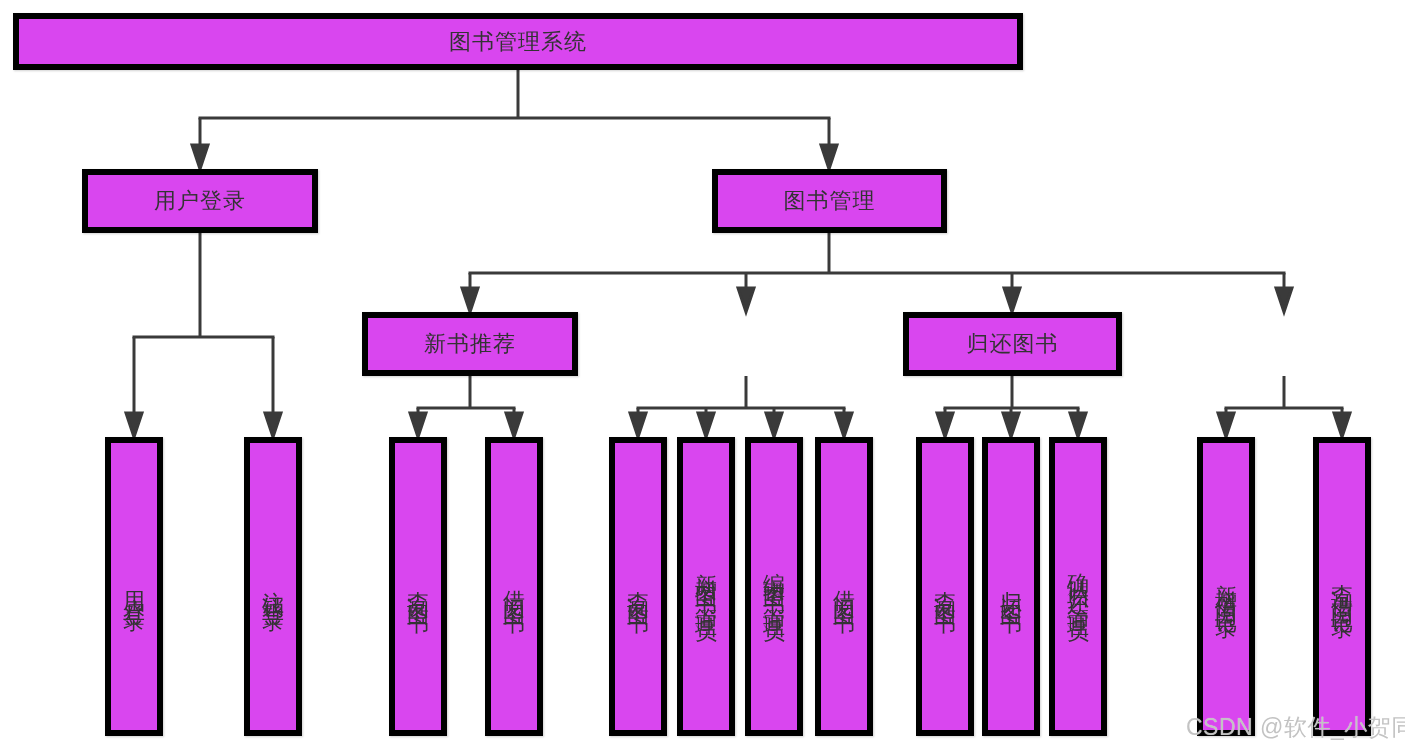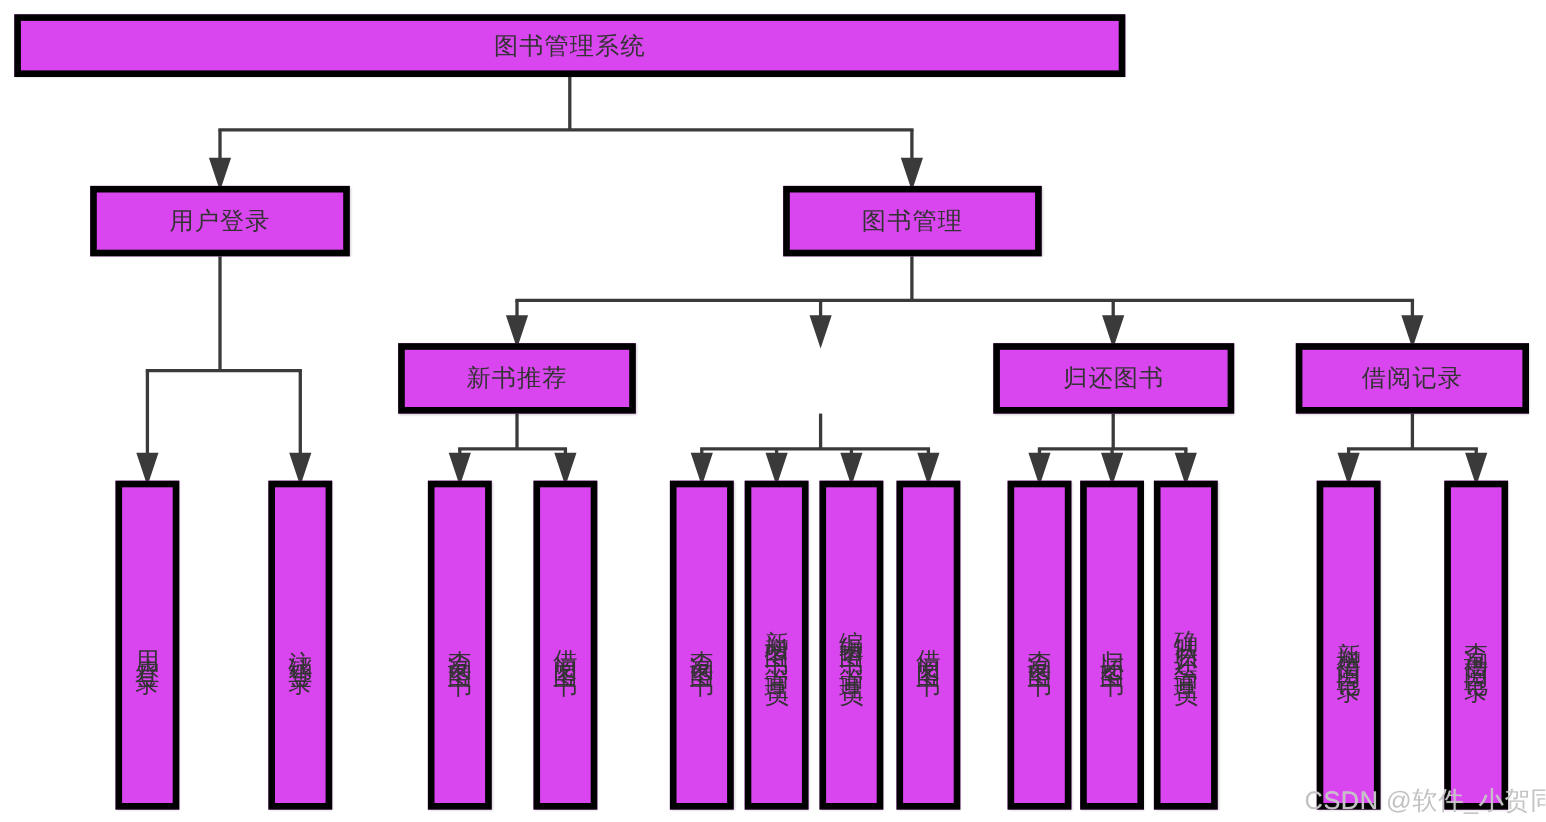--- a/index.html
+++ b/index.html
@@ -105,21 +105,20 @@
     <polygon points="1334,413 1350,413 1342,437"></polygon>
   </svg>
 
   <div class="node hbox" style="left:13px;top:13px;width:1010px;height:57px;">图书管理系统</div>
 
   <div class="node hbox" style="left:82px;top:169px;width:236px;height:64px;">用户登录</div>
   <div class="node hbox" style="left:362px;top:312px;width:216px;height:64px;">新书推荐</div>
 
   <div class="node hbox" style="left:712px;top:169px;width:235px;height:64px;">图书管理</div>
   <div class="node hbox" style="left:903px;top:312px;width:219px;height:64px;">归还图书</div>
-  <div class="node hbox" style="left:1178px;top:312px;width:212px;height:64px;">借阅记录</div>
 
   <div class="node vbox" style="left:105px;top:437px;width:58px;height:299px;">用户登录</div>
   <div class="node vbox" style="left:244px;top:437px;width:58px;height:299px;">注销登录</div>
 
   <div class="node vbox" style="left:389px;top:437px;width:58px;height:299px;">查询图书</div>
   <div class="node vbox" style="left:485px;top:437px;width:58px;height:299px;">借阅图书</div>
 
   <div class="node vbox" style="left:609px;top:437px;width:58px;height:299px;">查询图书</div>
   <div class="node vbox" style="left:677px;top:437px;width:58px;height:299px;">新增图书（管理员）</div>
   <div class="node vbox" style="left:745px;top:437px;width:58px;height:299px;">编辑图书（管理员）</div>

